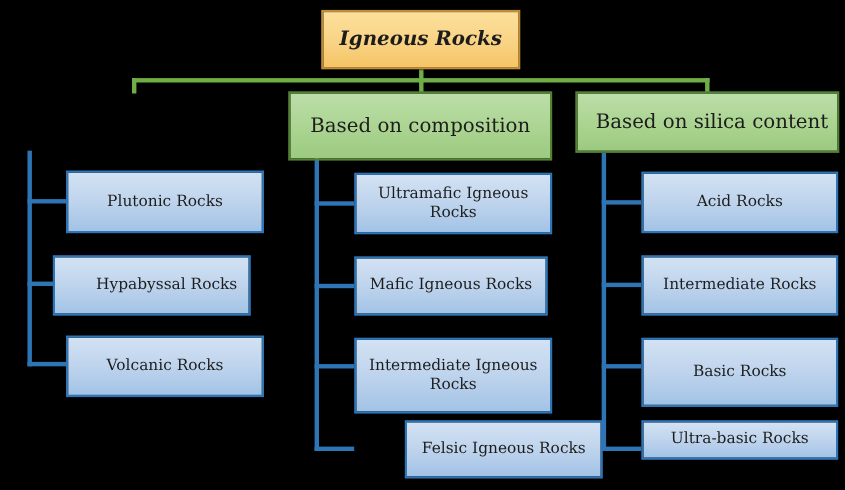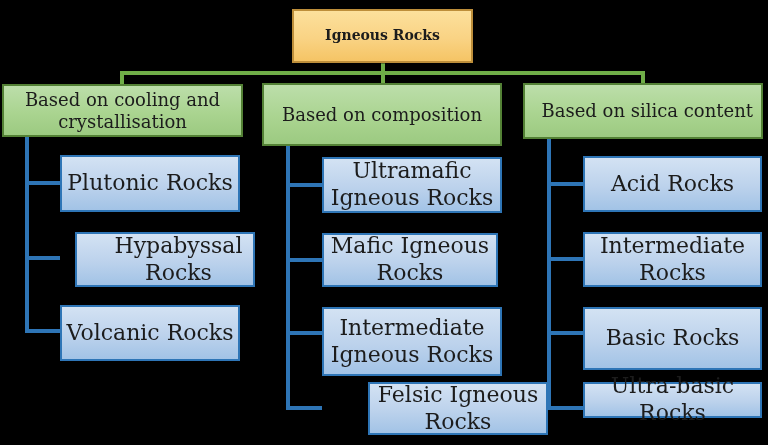--- a/index.html
+++ b/index.html
@@ -7,32 +7,33 @@
     position:relative;width:768px;height:445px;background:#000;
     font-family:"DejaVu Serif","Liberation Serif",serif;overflow:hidden;
   }
   .node{
     position:absolute;display:flex;align-items:center;justify-content:center;
     text-align:center;color:#1c1c1c;line-height:1.22;box-sizing:border-box;
   }
   .root-node{
     background:linear-gradient(180deg,#fce09c 0%,#f9d384 55%,#f5c465 100%);
     border:2px solid #bd8e3a;
-    font-weight:bold;font-size:14px;
+    font-weight:bold;font-size:18px;
     box-shadow:0 0 0 1px rgba(0,0,0,0.35);
+    font-style:italic;
   }
   .cat-node{
     background:linear-gradient(180deg,#bcdeaa 0%,#aad490 55%,#9cca81 100%);
     border:2px solid #538135;
     font-size:18px;padding:2px 8px;
   }
   .leaf-node{
     background:linear-gradient(180deg,#d3e2f3 0%,#bcd2ec 55%,#a2c3e6 100%);
     border:2px solid #2e75b6;
-    font-size:22px;padding:2px 2px;
+    font-size:14px;padding:2px 2px;
   }
   .line{position:absolute;}
   .line.green{background:#6fad47;}
   .line.blue{background:#2e75b6;}
 </style>
 </head>
 <body>
 
 <div id="stage">
 
@@ -56,34 +57,31 @@
   <div class="line blue" style="left:547px;top:139px;width:4px;height:271px;"></div>
   <div class="line blue" style="left:547px;top:182px;width:36px;height:4px;"></div>
   <div class="line blue" style="left:547px;top:257px;width:36px;height:4px;"></div>
   <div class="line blue" style="left:547px;top:331px;width:36px;height:4px;"></div>
   <div class="line blue" style="left:547px;top:406px;width:36px;height:4px;"></div>
 
   <div class="node root-node" style="left:292px;top:9px;width:181px;height:54px;">
     <span>Igneous Rocks</span>
   </div>
 
-  <div class="node cat-node" style="left:2px;top:84px;width:241px;height:53px;">
-    <span>Based on cooling and crystallisation</span>
-  </div>
   <div class="node cat-node" style="left:262px;top:83px;width:240px;height:63px;">
     <span>Based on composition</span>
   </div>
   <div class="node cat-node" style="left:523px;top:83px;width:240px;height:56px;justify-content:flex-end;">
     <span>Based on silica content</span>
   </div>
 
   <div class="node leaf-node" style="left:60px;top:155px;width:180px;height:57px;">
     <span>Plutonic Rocks</span>
   </div>
-  <div class="node leaf-node" style="left:75px;top:232px;width:180px;height:55px;padding-left:29px;">
+  <div class="node leaf-node" style="left:48px;top:232px;width:180px;height:55px;padding-left:29px;">
     <span>Hypabyssal Rocks</span>
   </div>
   <div class="node leaf-node" style="left:60px;top:305px;width:180px;height:56px;">
     <span>Volcanic Rocks</span>
   </div>
 
   <div class="node leaf-node" style="left:322px;top:157px;width:180px;height:56px;">
     <span>Ultramafic Igneous Rocks</span>
   </div>
   <div class="node leaf-node" style="left:322px;top:233px;width:176px;height:54px;">

